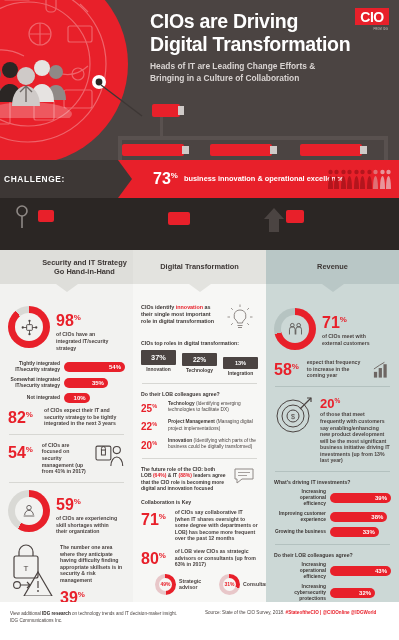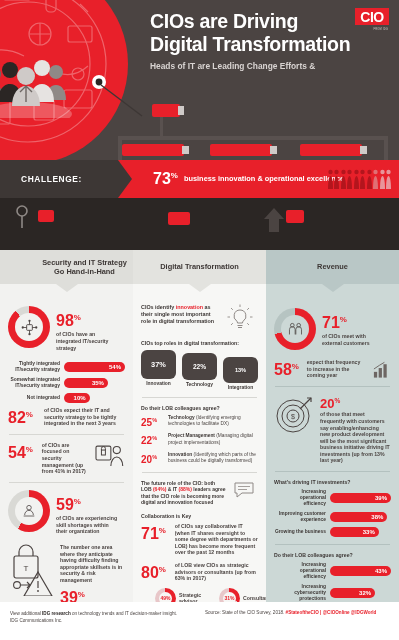--- a/index.html
+++ b/index.html
@@ -45,21 +45,21 @@
   .node-red { position:absolute; background:#e8202a; }
   .node-grey { position:absolute; background:#cfcac8; }
 
   
   .challenge {
     position: relative; width:399px; height:38px; background:#e8202a;
     display:flex; align-items:center;
   }
   .ch-tag {
     position:relative; height:38px; width:132px; background:#3d3735;
-    display:flex; align-items:center; padding-left:21px;
+    display:flex; align-items:center; padding-left:4px;
     clip-path: polygon(0 0, 118px 0, 132px 50%, 118px 100%, 0 100%);
   }
   .ch-tag span { color:#fff; font-weight:bold; font-size:8.4px; letter-spacing:.6px; }
   .ch-pct { color:#fff; font-weight:bold; font-size:16px; margin-left:21px; }
   .ch-pct sup { font-size:8px; }
   .ch-text { color:#fff; font-weight:bold; font-size:7.4px; line-height:9.6px; margin-left:6px; width:178px;}
   .ch-people { position:absolute; right:8px; top:9px; display:flex; gap:1.5px; }
   .ch-person { width:5px; height:20px; }
 
   
@@ -116,21 +116,21 @@
   .bartrack { flex:1; }
   .bar {
     height:10px; background:#e8202a; border-radius:5px;
     display:flex; align-items:center; justify-content:flex-end;
     padding-right:4px; color:#fff; font-weight:bold; font-size:6px;
   }
 
   
   .pctbox {
     background:#4b4442; color:#fff; font-weight:bold;
-    padding:10px 0; text-align:center; font-size:7.4px; border-radius:6px;
+    padding:3px 0; text-align:center; font-size:7.4px; border-radius:1px;
   }
   .pctlbl { font-size:4.9px; font-weight:bold; color:#3d3735; text-align:center; margin-top:2px;}
 
   .listrow { display:flex; gap:5px; margin-bottom:5px; align-items:flex-start;}
   .listpct { color:#e8202a; font-weight:bold; font-size:10px; line-height:11px; width:22px; flex:none;}
   .listpct sup{ font-size:5.5px;}
   .listtxt { font-size:4.8px; line-height:6.2px; color:#4b4442; }
   .listtxt b { color:#3d3735; }
 
   .sectlbl { font-size:5.2px; font-weight:bold; color:#3d3735; margin-bottom:4px;}
@@ -201,20 +201,21 @@
         <circle cx="9" cy="8" r="3.4" fill="#2b2624"></circle>
       <line x1="11" y1="11" x2="52" y2="42" stroke="#3d3735" stroke-width="1.4"></line>
     </svg>
 
     <div class="hdr-title">
       <div>CIOs are Driving</div>
       <div>Digital Transformation</div>
     </div>
     <div class="hdr-sub">
       <div>Heads of IT are Leading Change Efforts &amp;</div>
+      <div>Bringing in a Culture of Collaboration</div>
     </div>
     <div class="cio-logo">
       <span>CIO</span>
       <div class="tag">FROM IDG</div>
     </div>
 
     <div class="pipe" style="left:118px;top:136px;width:270px;height:4px;"></div>
     <div class="pipe" style="left:118px;top:136px;width:4px;height:24px;"></div>
     <div class="pipe" style="left:384px;top:136px;width:4px;height:24px;"></div>
     <div class="pipe" style="left:160px;top:116px;width:3px;height:22px;"></div>

